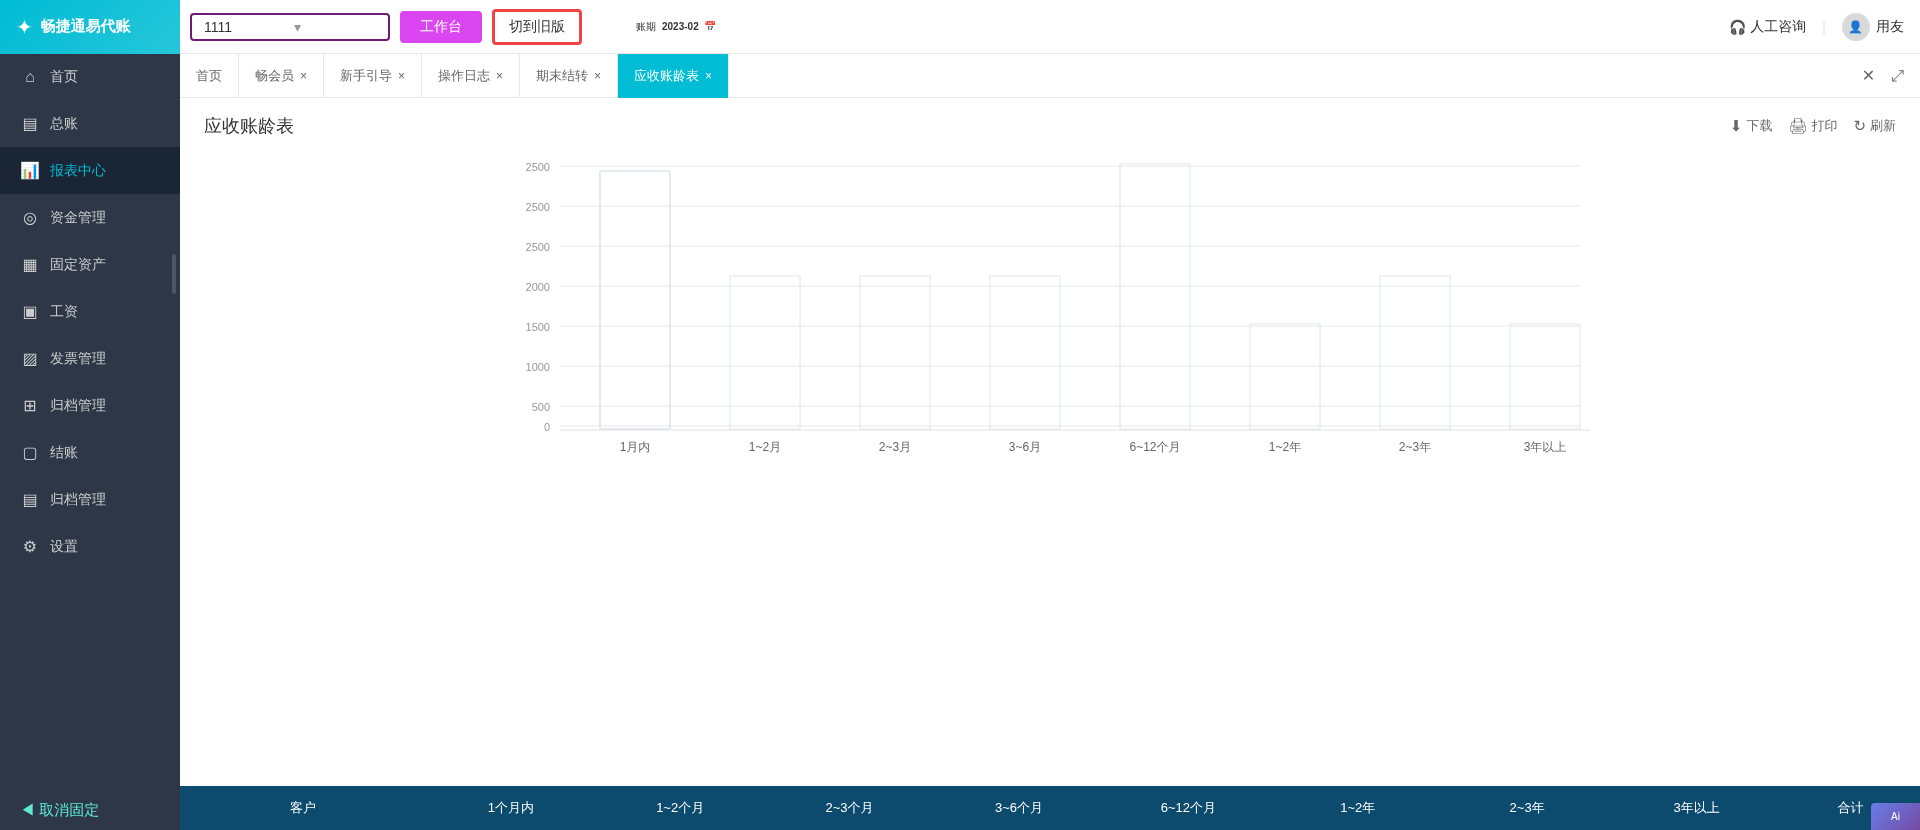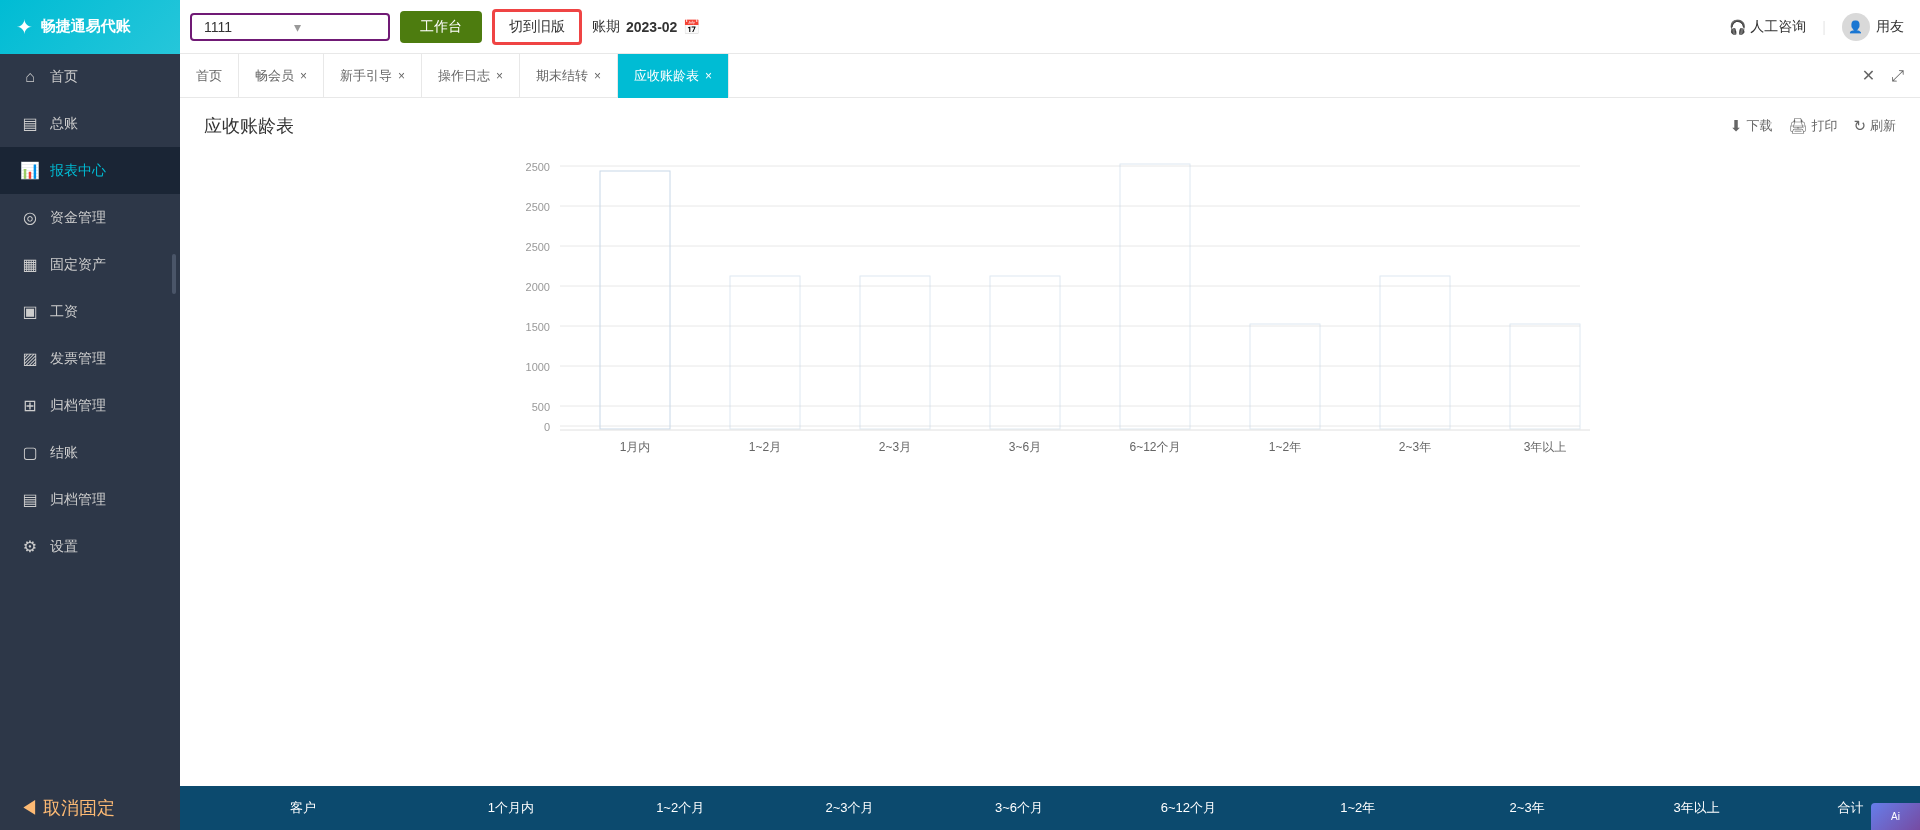--- a/index.html
+++ b/index.html
@@ -39,43 +39,44 @@
       gap: 8px;
       border: 2px solid #701a75;
       border-radius: 4px;
       padding: 4px 12px;
       cursor: pointer;
       min-width: 200px;
       background: #fff;
     }
     .company-selector span { font-size: 14px; color: #333; flex: 1; }
     .workbench-btn {
-      background: #4d7c0f;
+      background: #d946ef;
       color: #fff;
       border: none;
       border-radius: 4px;
       padding: 7px 20px;
       font-size: 14px;
       cursor: pointer;
     }
     .switch-btn {
       background: #fff;
       color: #333;
       border: 3px solid #ef4444;
       border-radius: 4px;
       padding: 6px 14px;
       font-size: 14px;
       cursor: pointer;
     }
     .period-area {
       display: flex;
       align-items: center;
       gap: 6px;
-      font-size: 14px;
+      font-size: 10px;
       color: #333;
+      margin-left: 44px;
     }
     .spacer { flex: 1; }
     .user-area {
       display: flex;
       align-items: center;
       gap: 16px;
       font-size: 14px;
       color: #333;
     }
     .user-consult {
@@ -131,22 +132,22 @@
       transition: background 0.2s;
     }
     .sidebar-item.active { background: #1a2535; color: #00bcd4; }
     .sidebar-icon { font-size: 16px; width: 20px; text-align: center; }
     .sidebar-bottom {
       margin-top: auto;
       padding: 10px 20px;
       display: flex;
       align-items: center;
       gap: 6px;
-      color: #fdba74;
-      font-size: 18px;
+      color: #5eead4;
+      font-size: 15px;
       cursor: pointer;
     }
     .scroll-indicator {
       position: absolute;
       right: 4px;
       top: 200px;
       width: 4px;
       height: 40px;
       background: #4a5568;
       border-radius: 2px;

